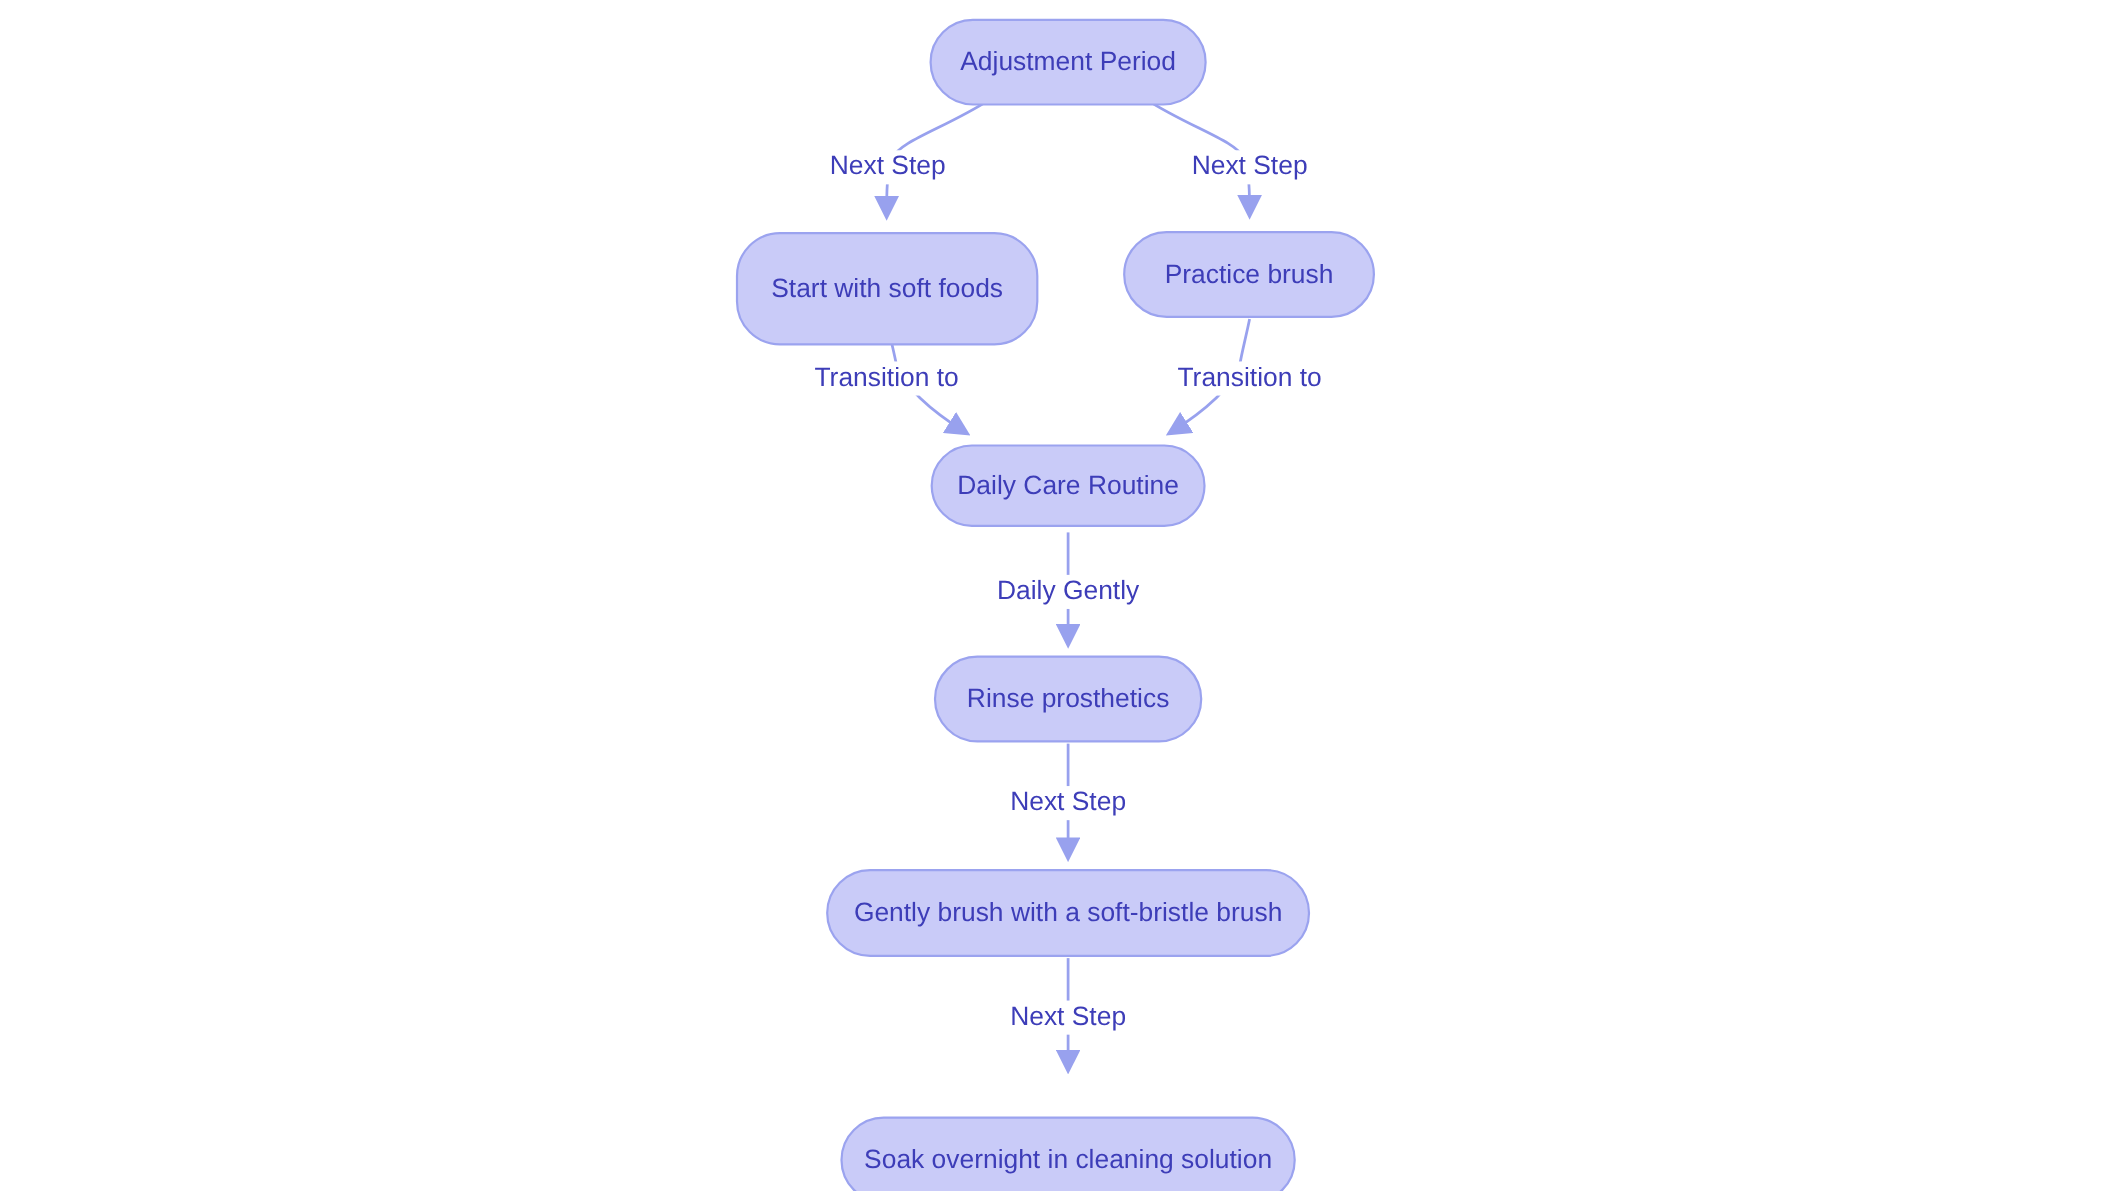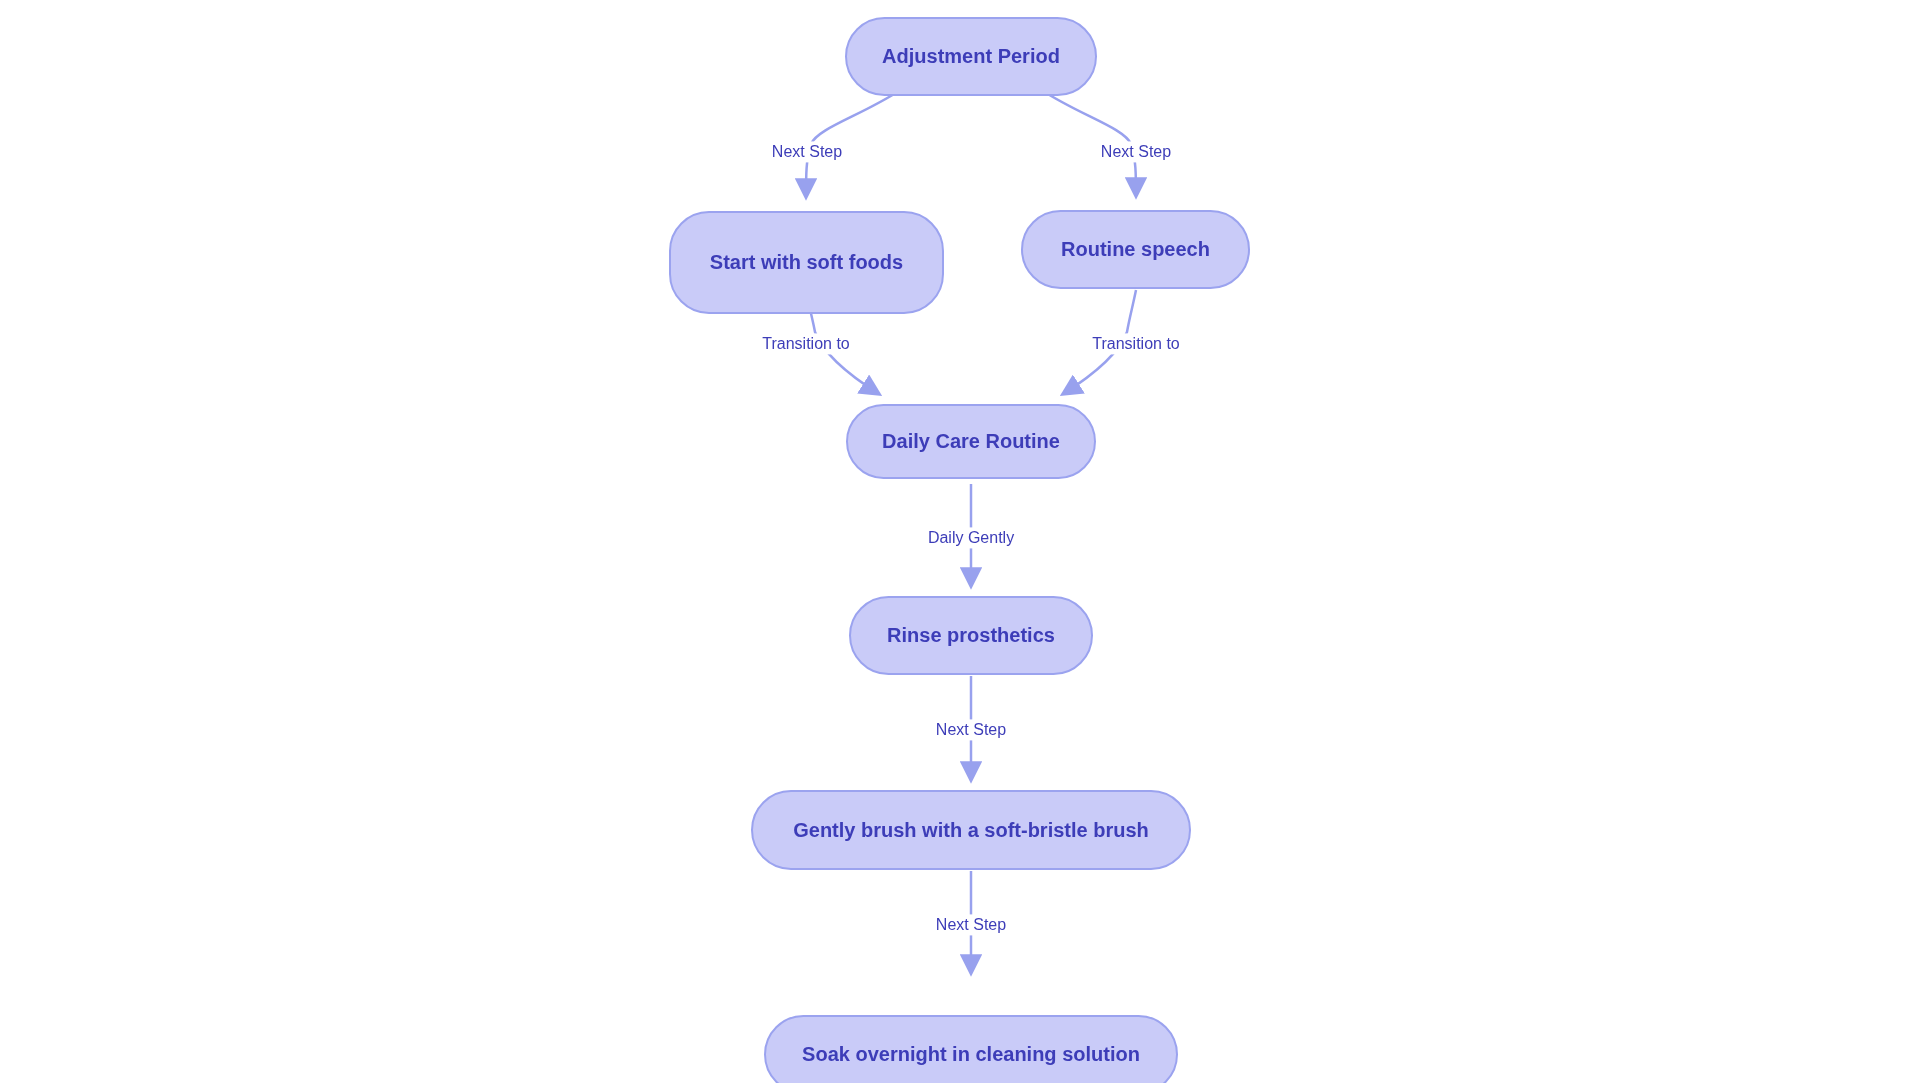--- a/index.html
+++ b/index.html
@@ -26,34 +26,34 @@
     left:0;top:0;
     width:1920px;height:1083px;
   }
   .node{
     position:absolute;
     box-sizing:border-box;
     background:var(--node-fill);
     border:2px solid var(--node-border);
     border-radius:40px;
     color:var(--text-color);
-    font-size:20px;
-    font-weight:700;
+    font-size:24px;
+    font-weight:400;
     display:flex;
     align-items:center;
     justify-content:center;
     text-align:center;
     white-space:nowrap;
   }
   .edge-label{
     position:absolute;
     transform:translate(-50%,-50%);
     background:var(--bg);
     color:var(--text-color);
-    font-size:16px;
+    font-size:24px;
     font-weight:500;
     padding:1px 5px;
     white-space:nowrap;
     line-height:1.2;
   }
   
   .n0{left:845px;top:17px;width:252px;height:79px;}
   .n1{left:669px;top:211px;width:275px;height:103px;}
   .n2{left:1021px;top:210px;width:229px;height:79px;}
   .n3{left:846px;top:404px;width:250px;height:75px;}
@@ -86,21 +86,21 @@
       <path d="M 806 291 C 809 306, 813 321, 815 332 C 824 356, 852 377, 879 394" marker-end="url(#arrow)"></path>
       <path d="M 1136 290 C 1133 305, 1129 320, 1127 332 C 1118 356, 1090 377, 1063 394" marker-end="url(#arrow)"></path>
       <path d="M 971 484 L 971 586" marker-end="url(#arrow)"></path>
       <path d="M 971 676 L 971 780" marker-end="url(#arrow)"></path>
       <path d="M 971 871 L 971 973" marker-end="url(#arrow)"></path>
     </g>
   </svg>
 
   <div class="node n0">Adjustment Period</div>
   <div class="node n1">Start with soft foods</div>
-  <div class="node n2">Routine speech</div>
+  <div class="node n2">Practice brush</div>
   <div class="node n3">Daily Care Routine</div>
   <div class="node n5">Gently brush with a soft-bristle brush</div>
   <div class="node n4">Rinse prosthetics</div>
   <div class="node n6">Soak overnight in cleaning solution</div>
 
   <div class="edge-label l0">Next Step</div>
   <div class="edge-label l1">Next Step</div>
   <div class="edge-label l2">Transition to</div>
   <div class="edge-label l3">Transition to</div>
   <div class="edge-label l4">Daily Gently</div>

